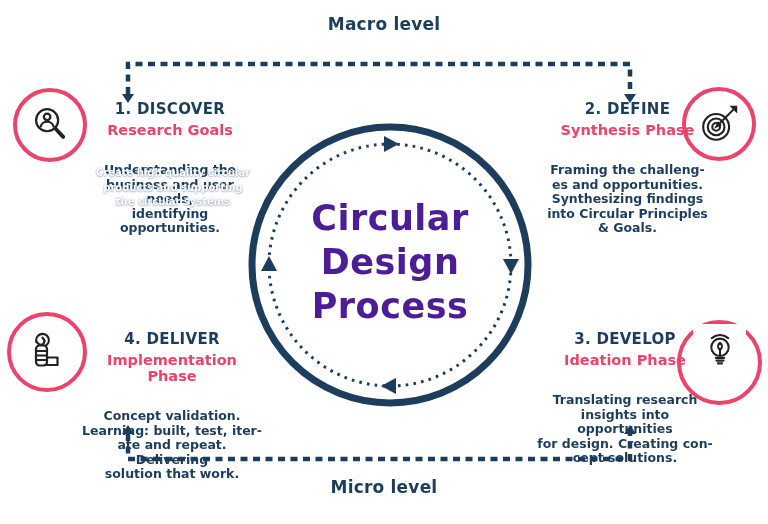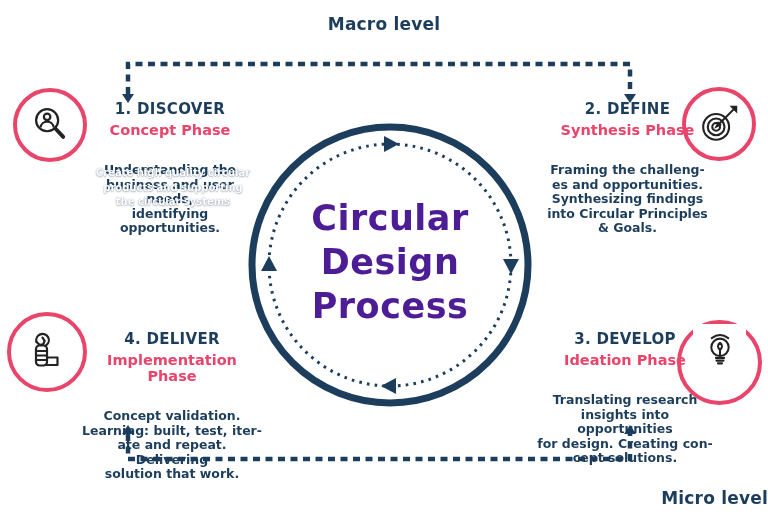--- a/index.html
+++ b/index.html
@@ -13,21 +13,21 @@
   .level-title {
     position:absolute; left:0; width:768px; text-align:center;
     font-size:17px; font-weight:800; color:#1d3d5c; letter-spacing:.2px;
   }
   .level-sub {
     position:absolute; left:0; width:768px; text-align:center;
     font-size:13px; font-weight:800; color:#1d3d5c;
   }
   #macro-title { top:8px;margin-top:6px; }
   #macro-sub   { top:28px; }
-  #micro-title { top:488px;text-align:right; }
+  #micro-title { top:477px; }
   #micro-sub   { top:492px; }
 
   svg.layer { position:absolute; pointer-events:none; }
 
   
   .phase-block { position:absolute; text-align:center; }
   .phase-head  { font-size:15px; font-weight:800; color:#1d3d5c; letter-spacing:.3px; }
   .phase-label { font-size:14.5px; font-weight:800; color:#e9456b; margin-top:4px; }
   .phase-body  {
     font-size:12.5px; font-weight:700; color:#1d3d5c;
@@ -102,21 +102,21 @@
   <div id="circle-discover" class="icon-circle">
     <svg width="46" height="46" viewBox="0 0 48 48" fill="none" stroke="#222222" stroke-width="2.3" stroke-linecap="round">
       <circle cx="21" cy="19" r="11.5"></circle>
       <circle cx="21" cy="15.5" r="3.4"></circle>
       <path d="M14.3,25.6 a6.8,6.2 0 0 1 13.4,0"></path>
       <path d="M29.6,27.6 L37.8,36.4" stroke-width="4"></path>
     </svg>
   </div>
   <div id="block-discover" class="phase-block">
     <div class="phase-head">1. DISCOVER</div>
-    <div class="phase-label">Concept Phase</div>
+    <div class="phase-label">Research Goals</div>
     <div class="phase-body">Understanding the
 business and user needs,
 identifying opportunities.</div>
   </div>
   <div class="overlay-white">Create high quality circular
 products and supporting
 the circular systems</div>
 
   <div id="circle-define" class="icon-circle">
     <svg width="46" height="46" viewBox="0 0 48 48" fill="none" stroke="#222222" stroke-width="2.2" stroke-linecap="round">

